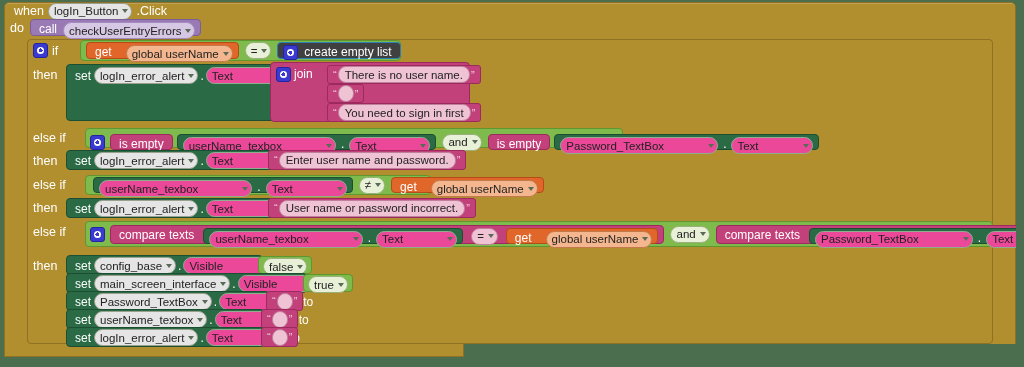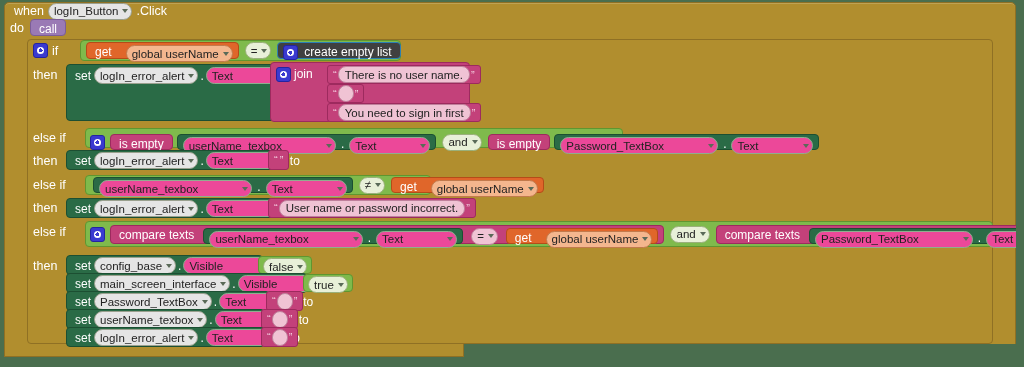--- a/index.html
+++ b/index.html
@@ -91,20 +91,24 @@
       <span>logIn_Button</span>
       <span class="caret"></span>
     </span>
     <span class="lbl">.Click</span>
   </div>
 
   <div class="blk" style="left:10px;top:21px;color:#fff;font-size:12.5px;">do</div>
 
   <div class="blk b-proc inline pad" style="left:30px;top:19px;height:17px;">
     <span class="lbl-d">call</span>
+    <span class="fld" style="background:#d6c8e4;border-color:#a48cc0;">
+      <span>checkUserEntryErrors</span>
+      <span class="caret"></span>
+    </span>
   </div>
 
   <div class="blk ctl" style="left:27px;top:39px;width:966px;height:305px;"></div>
 
   <div class="blk row" style="left:33px;top:42px;height:17px;">
     <span class="gear">
         <i></i>
       </span>
     <span class="lbl">if</span>
   </div>
@@ -224,20 +228,21 @@
     </span>
     <span class="dot">.</span>
     <span class="fld green">
       <span>Text</span>
       <span class="caret"></span>
     </span>
     <span class="lbl-d">to</span>
   </div>
   <div class="blk b-text row" style="left:268px;top:150px;height:20px;padding:0 4px;border-radius:3px;">
     <span class="quote">“</span>
+    <span class="tfield">Enter user name and password.</span>
     <span class="quote">”</span>
   </div>
 
   <div class="blk" style="left:33px;top:178px;color:#fff;font-size:12.5px;">else if</div>
 
   <div class="blk b-logic" style="left:85px;top:175px;width:346px;height:20px;"></div>
   <div class="blk row" style="left:93px;top:177px;height:16px;">
     <div class="b-set inline pad" style="height:16px;">
       <span class="fld green">
         <span>userName_texbox</span>

